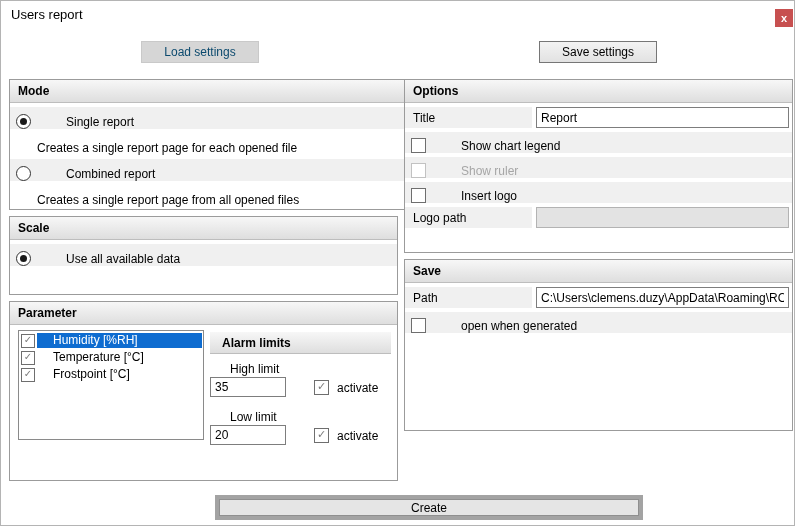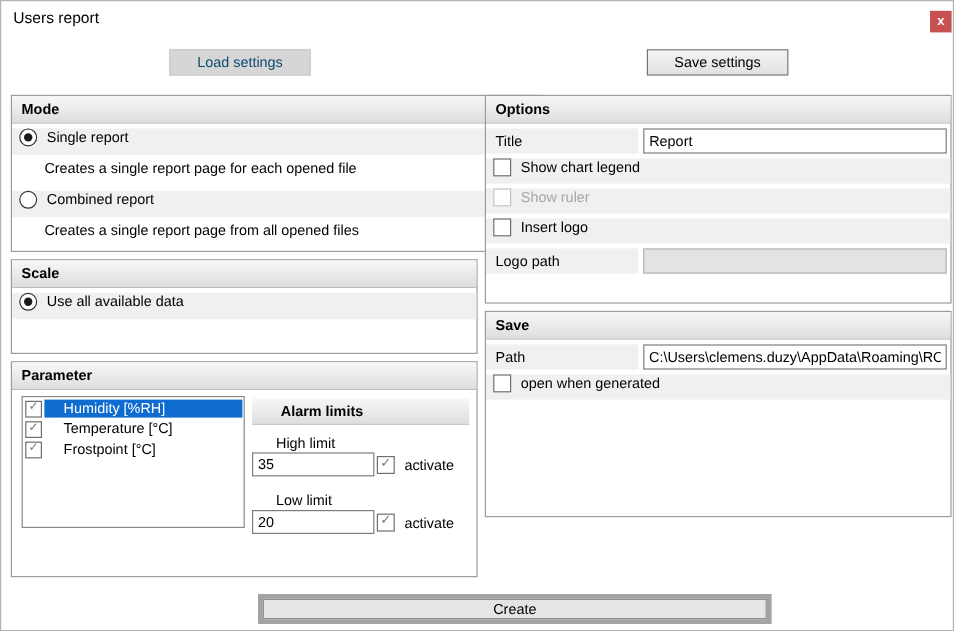--- a/index.html
+++ b/index.html
@@ -31,21 +31,21 @@
   .sec-header{
     height:22px;line-height:22px;font-weight:bold;padding-left:8px;
     background:linear-gradient(#f7f7f7,#dedede);border-bottom:1px solid #bdbdbd;
   }
   .sec-mode {left:8px;  top:78px;  width:442px;height:131px;}
   .sec-scale{left:8px;  top:215px; width:389px;height:79px;}
   .sec-param{left:8px;  top:300px; width:389px;height:180px;}
   .sec-opts {left:403px;top:78px;  width:389px;height:174px;}
   .sec-save {left:403px;top:258px; width:389px;height:172px;}
 
-  .row{height:22px;margin-top:4px;display:flex;align-items:flex-start;position:relative;}
+  .row{height:22px;margin-top:4px;display:flex;align-items:flex-end;position:relative;gap:27px;}
   .row21{height:21px;}
   .strip{background:#f0f0f0;}
   .desc-row{padding-left:27px;background:#fff;}
   .radio-row{padding-left:6px;}
   .cb-row{padding-left:6px;}
 
   
   .radio{
     width:13px;height:13px;border:1px solid #333;border-radius:50%;
     background:#fff;display:inline-block;margin-right:8px;position:relative;flex:none;
@@ -84,27 +84,27 @@
     background:#fff;padding-top:1px;
   }
   .li{height:17px;display:flex;align-items:center;padding-left:2px;}
   .li .cb{width:12px;height:12px;margin-right:2px;font-size:10px;}
   .li .li-lab{flex:1;height:15px;line-height:15px;padding-left:16px;margin-right:1px;}
   .li.sel .li-lab{background:#0e6cd0;color:#fff;}
 
   
   .alarm-header{
     left:200px;top:30px;right:6px;height:22px;line-height:22px;font-weight:bold;
-    padding-left:24px;background:linear-gradient(#f7f7f7,#dedede);border-bottom:1px solid #bdbdbd;
+    padding-left:12px;background:linear-gradient(#f7f7f7,#dedede);border-bottom:1px solid #bdbdbd;
   }
   .limit-lab{left:220px;width:120px;height:15px;}
   .hl-lab{top:60px;}
   .ll-lab{top:108px;}
   .limit-input{
-    left:200px;width:102px;height:20px;border:1px solid #7d7d7d;background:#fff;
+    left:200px;width:76px;height:20px;border:1px solid #7d7d7d;background:#fff;
     font-family:inherit;font-size:12px;padding:0 4px;box-sizing:border-box;
   }
   .hl-in{top:75px;}
   .ll-in{top:123px;}
   .activate{display:flex;align-items:center;left:304px;height:15px;}
   .hl-act{top:78px;}
   .ll-act{top:126px;}
 
   
   .create-btn{

